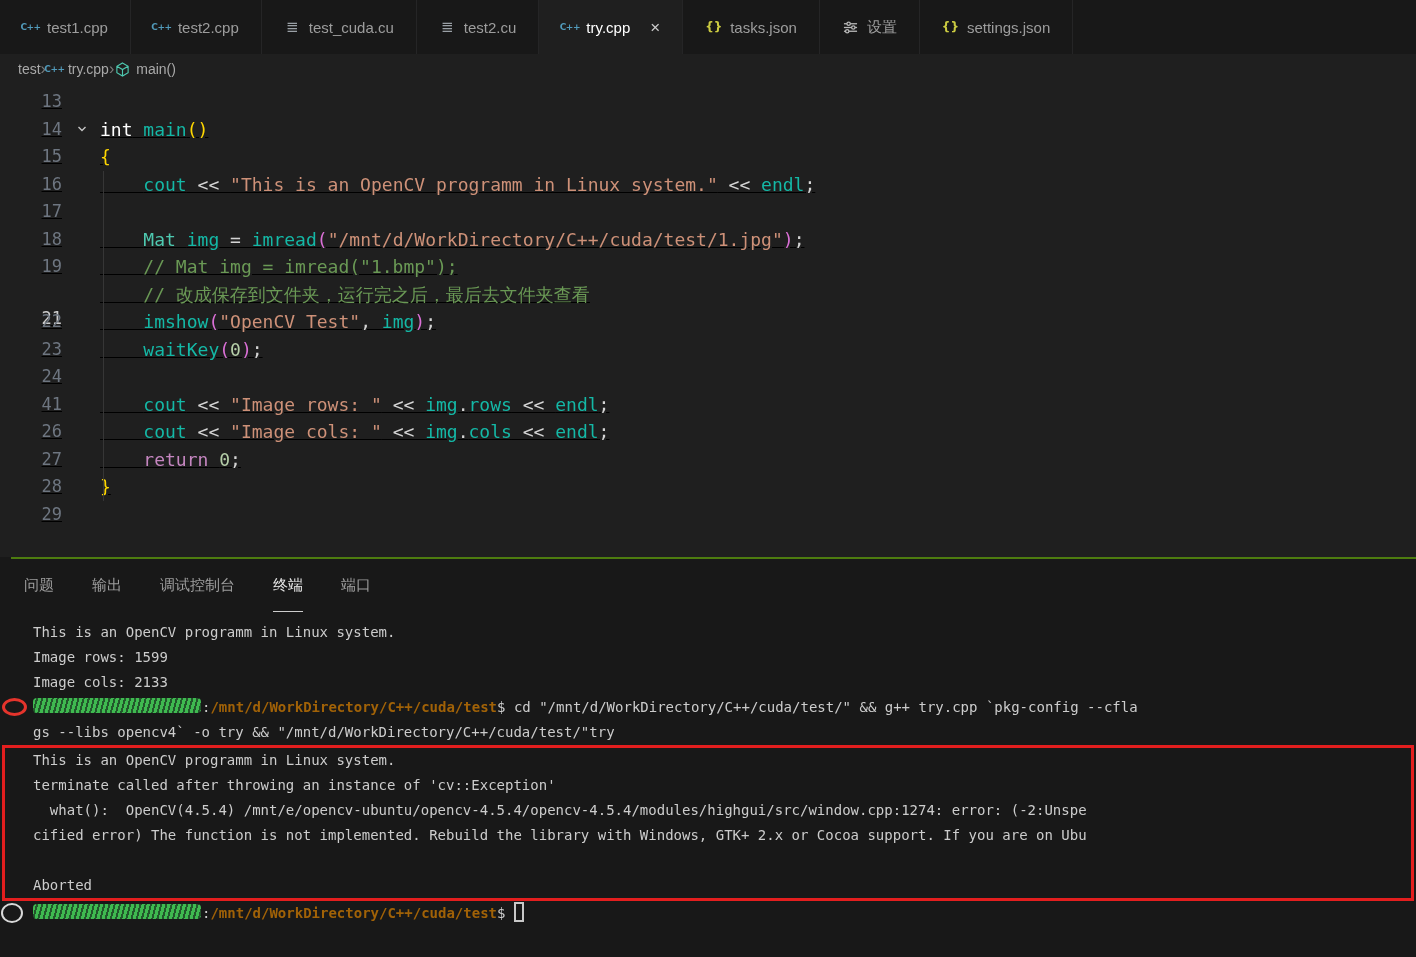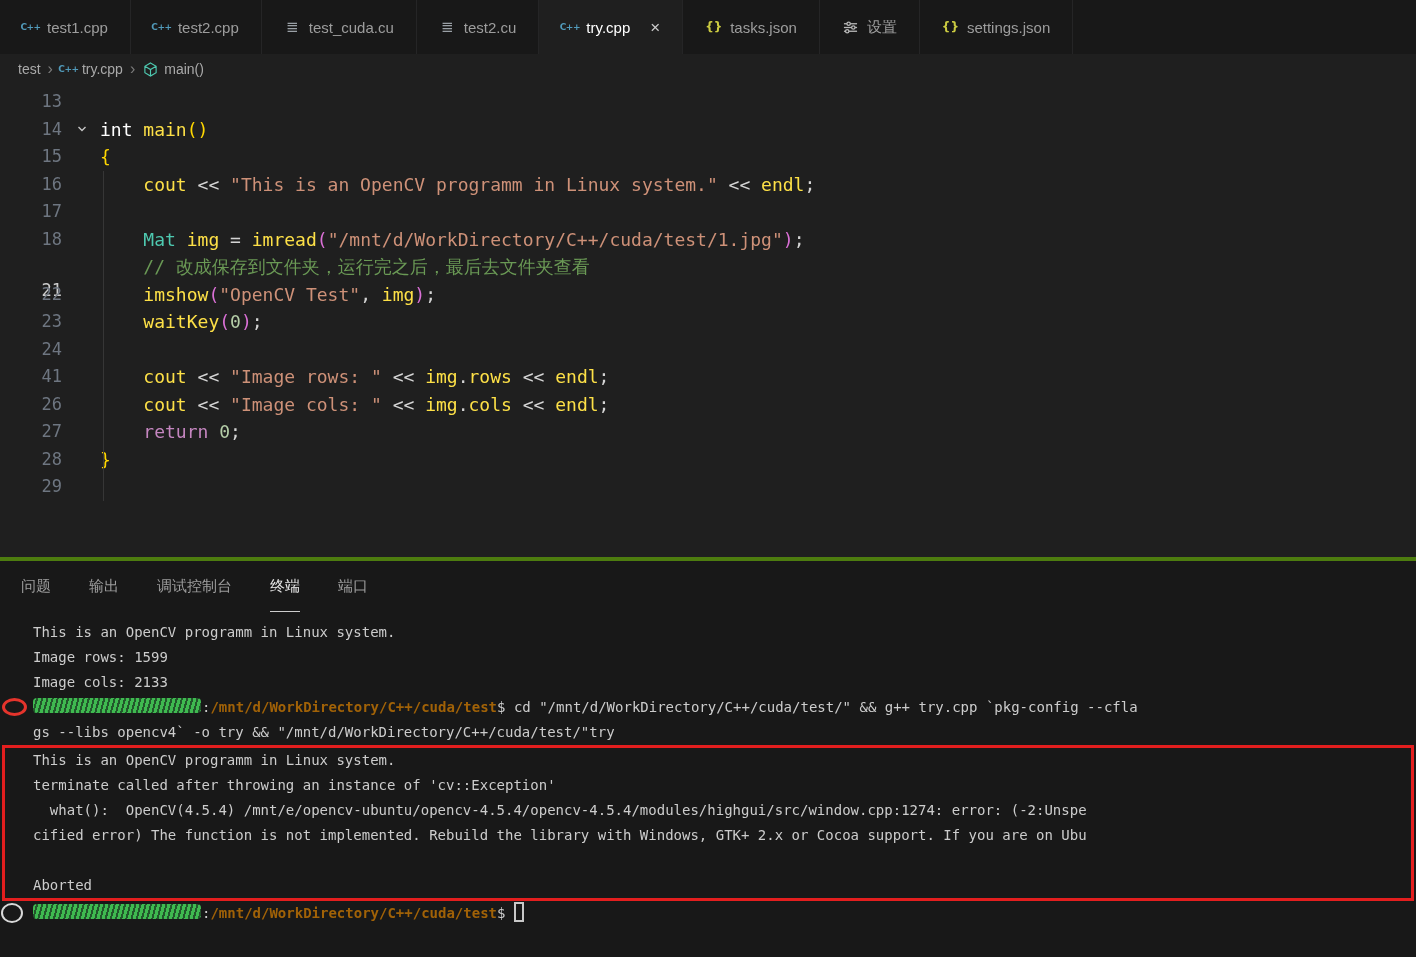--- a/index.html
+++ b/index.html
@@ -14,42 +14,42 @@
   .tab.active { background:#1f1f1f; color:#ffffff; }
   .tab .close { margin-left:12px; font-size:17px; color:#cccccc; line-height:1; }
   .fi { display:inline-flex; align-items:center; justify-content:center;
         width:17px; height:17px; font-weight:bold; font-family:"DejaVu Sans", sans-serif; }
   .fi-cpp { color:#519aba; font-size:9px; letter-spacing:-0.5px; }
   .fi-cu { color:#9aa0a6; font-size:15px; font-weight:normal; }
   .fi-json { color:#cbcb41; font-size:12px; }
 
   
   .breadcrumb { height:30px; background:#1f1f1f; display:flex; align-items:center;
-                padding-left:18px; gap:7px; color:#a9a9a9;
+                padding-left:18px; color:#a9a9a9;
                 font:14px "Liberation Sans", sans-serif; }
   .crumb { display:flex; align-items:center; gap:5px; cursor:pointer; }
   .crumb-sep { color:#7a7a7a; font-size:16px; }
 
   
   .editor { height:473px; background:#1f1f1f; position:relative; padding-top:4px;
             font-size:18px; }
-  .line { display:flex; height:27.5px; line-height:27.5px; }
+  .line { display:flex; height:27.5px; line-height:27.5px;text-decoration:underline; }
   .gutter { width:62px; text-align:right; color:#6e7681; font-size:17px; flex:none; }
   .gutter.activeln { color:#cccccc;margin-top:24px; }
   .foldcol { width:38px; flex:none; display:flex; align-items:center; padding-left:14px; }
   .code { white-space:pre; }
   .indent-guide { position:absolute; left:103px; top:87px; width:1px; height:330px;
                   background:#363636; }
-  .c-kw{color:#ffffff} .c-fn{color:#fde047} .c-type{color:#4ec9b0} .c-var{color:#fde047}
+  .c-kw{color:#ffffff} .c-fn{color:#14b8a6} .c-type{color:#4ec9b0} .c-var{color:#14b8a6}
   .c-str{color:#ce9178} .c-cm{color:#6a9955} .c-num{color:#b5cea8} .c-op{color:#d4d4d4}
   .c-b1{color:#ffd700} .c-b2{color:#da70d6} .c-ctrl{color:#c586c0} .c-pl{color:#d4d4d4}
 
   
-  .panel-tabs { height:55px; background:#181818; border-top:4px solid #4d7c0f;
-                display:flex; align-items:stretch; padding-left:21px; }
+  .panel-tabs { height:55px; background:#181818; border-top:2px solid #4d7c0f;
+                display:flex; align-items:stretch; padding-left:13px;margin-left:11px; }
   .panel-tab { margin-right:38px; display:flex; align-items:center; cursor:pointer;
                color:#9d9d9d; font:15px "Liberation Sans", sans-serif;
                border-bottom:1px solid transparent; }
   .panel-tab.active { color:#e7e7e7; border-bottom-color:#cccccc; }
 
   
   .terminal { height:345px; background:#181818; padding-top:8px; color:#cccccc;
               font-size:14px; line-height:25px; position:relative; }
   .tline { white-space:pre; padding-left:33px; position:relative; height:25px; }
   .error-box { border:3px solid #e31e1e; margin:0 2px; }
@@ -162,20 +162,25 @@
         <span class="gutter">17</span>
         <span class="foldcol"></span>
         <span class="code"></span>
       </div>
       <div class="line">
         <span class="gutter">18</span>
         <span class="foldcol"></span>
         <span class="code"><span class="c-pl">    </span><span class="c-type">Mat</span><span class="c-pl"> </span><span class="c-var">img</span><span class="c-op"> = </span><span class="c-fn">imread</span><span class="c-b2">(</span><span class="c-str">"/mnt/d/WorkDirectory/C++/cuda/test/1.jpg"</span><span class="c-b2">)</span><span class="c-pl">;</span></span>
       </div>
       <div class="line">
+        <span class="gutter">19</span>
+        <span class="foldcol"></span>
+        <span class="code"><span class="c-pl">    </span><span class="c-cm">// Mat img = imread("1.bmp");</span></span>
+      </div>
+      <div class="line">
         <span class="gutter activeln">21</span>
         <span class="foldcol"></span>
         <span class="code"><span class="c-pl">    </span><span class="c-cm">// 改成保存到文件夹，运行完之后，最后去文件夹查看</span></span>
       </div>
       <div class="line">
         <span class="gutter">22</span>
         <span class="foldcol"></span>
         <span class="code"><span class="c-pl">    </span><span class="c-fn">imshow</span><span class="c-b2">(</span><span class="c-str">"OpenCV Test"</span><span class="c-pl">, </span><span class="c-var">img</span><span class="c-b2">)</span><span class="c-pl">;</span></span>
       </div>
       <div class="line">

